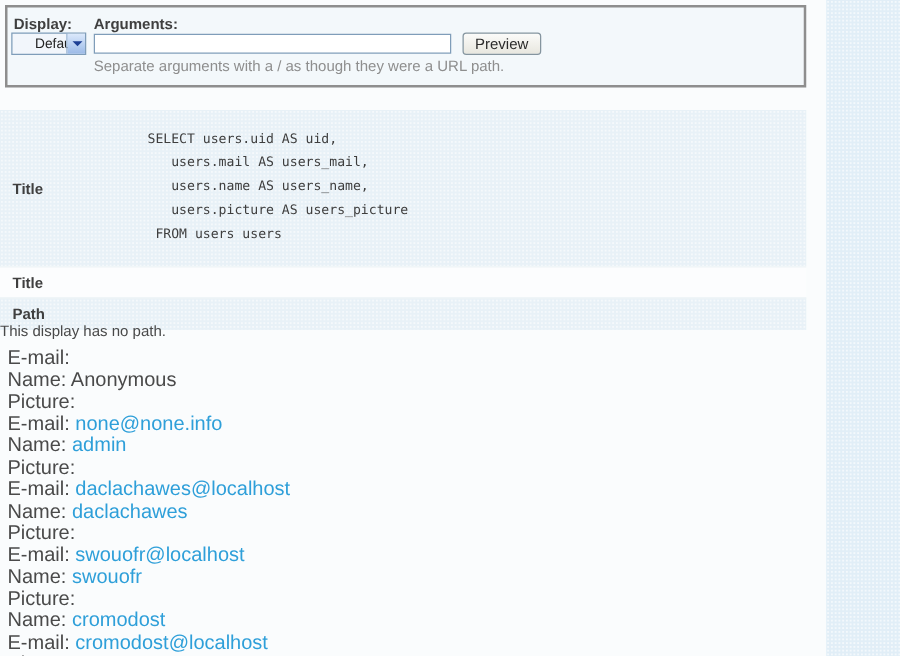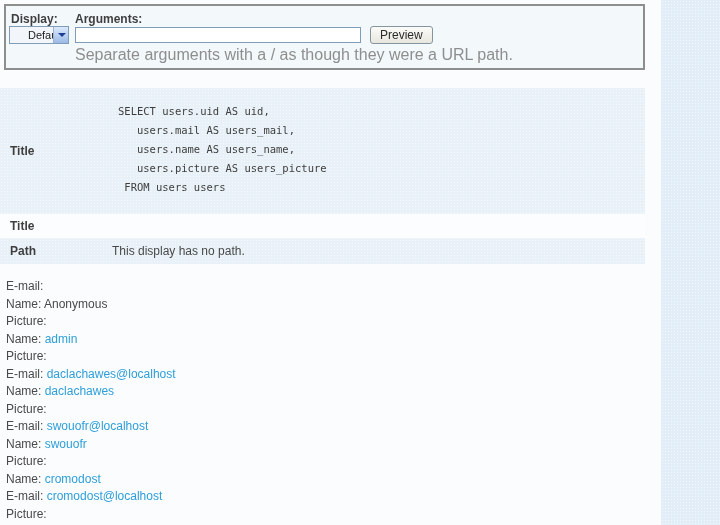--- a/index.html
+++ b/index.html
@@ -52,39 +52,39 @@
     border:1px solid #7f9db9; background:#fff;
     font-family:"Liberation Sans", sans-serif; font-size:12px; padding:1px 3px;
   }
   .xp-button {
     position:absolute; left:364px; top:20px; height:18px; padding:0 9px;
     border:1px solid #85959f; border-radius:3px;
     background:linear-gradient(#fbfbf9,#e8e7df);
     font-family:"Liberation Sans", sans-serif; font-size:12px; color:#2b2b2b;
     cursor:pointer;
   }
-  .help { position:absolute; left:69px; top:40px; color:#8e8e8e; font-size:16px; }
+  .help { position:absolute; left:69px; top:40px; color:#8e8e8e; font-size:12px; }
 
   
   .preview-table { position:absolute; left:0; top:88px; width:645px; }
   .prow { display:flex; }
   .plabel { width:112px; padding-left:10px; font-weight:bold; color:#3f3f3f; flex:none; }
   .pvalue { flex:1; }
   .row-query { min-height:125px; align-items:center; }
   .sql {
     font-family:"DejaVu Sans Mono", monospace;
     font-size:10.5px; line-height:19px; color:#3e3e3e;
     padding:8px 0 10px 6px; white-space:pre;
   }
   .row-title { height:25px; border-top:1px solid #edf3f6; padding-top:5px; background:#fcfdfe; }
-  .row-path  { height:26px; border-top:1px solid #edf3f6; padding-top:5px; }
+  .row-path  { height:26px; border-top:1px solid #edf3f6; padding-top:5px;flex-direction:column; }
 
   
   .results { position:absolute; left:6px; top:278px; width:640px; }
-  .rline { height:17.5px; line-height:17.5px; font-size:12px; color:#4a4a4a; white-space:nowrap; }
+  .rline { height:17.5px; line-height:17.5px; font-size:16px; color:#4a4a4a; white-space:nowrap; }
   .rline a { color:#2e9fd9; text-decoration:none; }
 </style>
 </head>
 <body>
 
 <div class="side-strip"></div>
 
 <div class="content">
 
   <fieldset class="preview-form">
@@ -120,20 +120,21 @@
     <div class="prow row-path tex">
       <div class="plabel">Path</div>
       <div class="pvalue">This display has no path.</div>
     </div>
   </div>
 
   <div class="results" id="results">
       <div class="rline"><span>E-mail:</span></div>
       <div class="rline"><span>Name:</span> <span>Anonymous</span></div>
       <div class="rline"><span>Picture:</span></div>
+      <div class="rline"><span>E-mail:</span> <a href="#">none@none.info</a></div>
       <div class="rline"><span>Name:</span> <a href="#">admin</a></div>
       <div class="rline"><span>Picture:</span></div>
       <div class="rline"><span>E-mail:</span> <a href="#">daclachawes@localhost</a></div>
       <div class="rline"><span>Name:</span> <a href="#">daclachawes</a></div>
       <div class="rline"><span>Picture:</span></div>
       <div class="rline"><span>E-mail:</span> <a href="#">swouofr@localhost</a></div>
       <div class="rline"><span>Name:</span> <a href="#">swouofr</a></div>
       <div class="rline"><span>Picture:</span></div>
       <div class="rline"><span>Name:</span> <a href="#">cromodost</a></div>
       <div class="rline"><span>E-mail:</span> <a href="#">cromodost@localhost</a></div>

